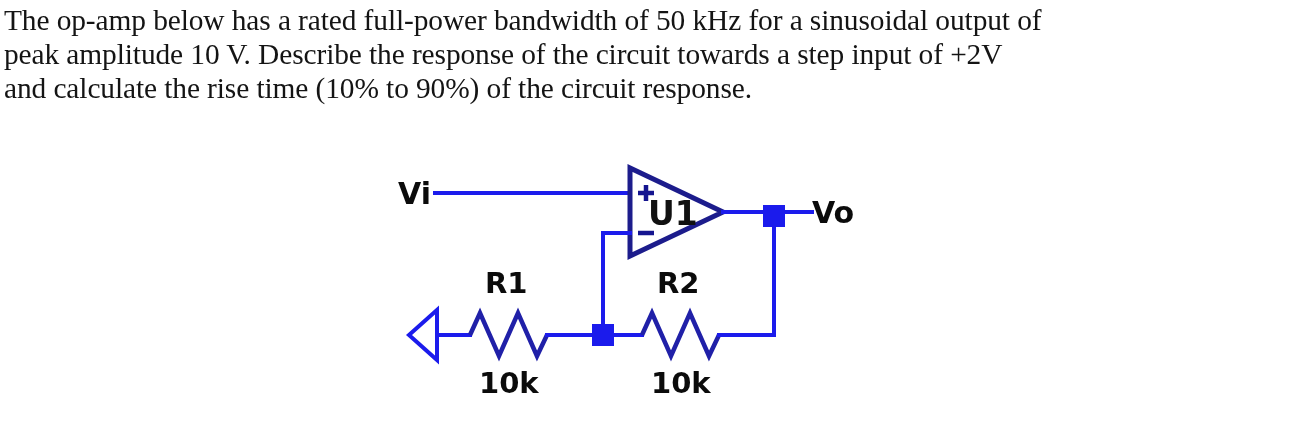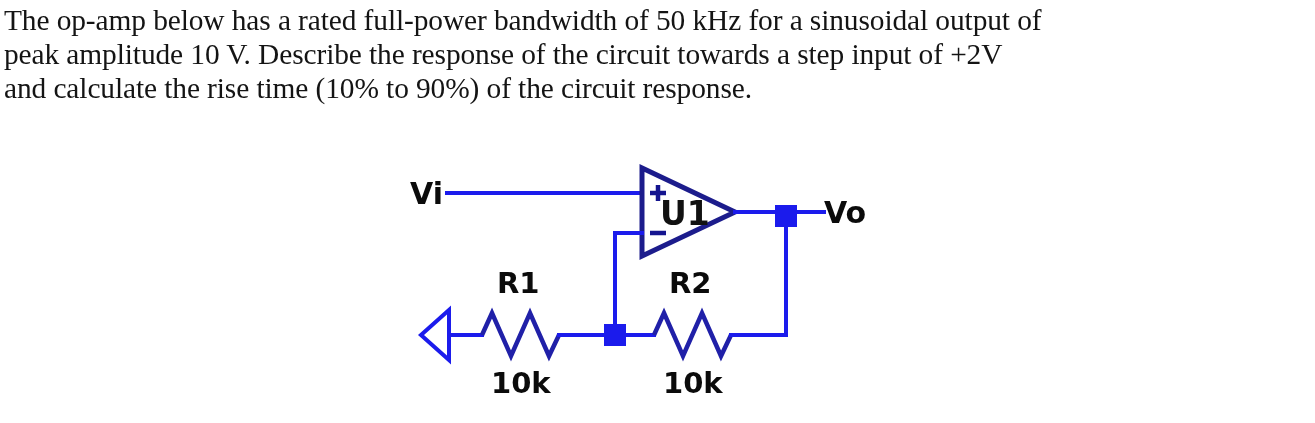--- a/index.html
+++ b/index.html
@@ -38,21 +38,21 @@
     transform: scaleX(0.98);
     transform-origin: left center;
   }
   .qline.l1 { margin-top: 3px; }
   .qline.l2 { margin-top: 0px; }
   .qline.l3 { margin-top: 0px; }
 
   
   #circuit {
     position: absolute;
-    left: 392px;
+    left: 380px;
     top: 148px;
     width: 500px;
     height: 265px;
   }
   #circuit svg { display: block; }
 
   .wire      { stroke: #1b1bec; stroke-width: 4; fill: none; stroke-linecap: square; }
   .oa-body   { stroke: #1c1c8c; stroke-width: 5; fill: #ffffff; stroke-linejoin: miter; }
   .res       { stroke: #2020a8; stroke-width: 4.5; fill: none; stroke-linejoin: miter; stroke-linecap: butt; }
   .gnd-tri   { stroke: #1b1bec; stroke-width: 4; fill: none; stroke-linejoin: miter; }

